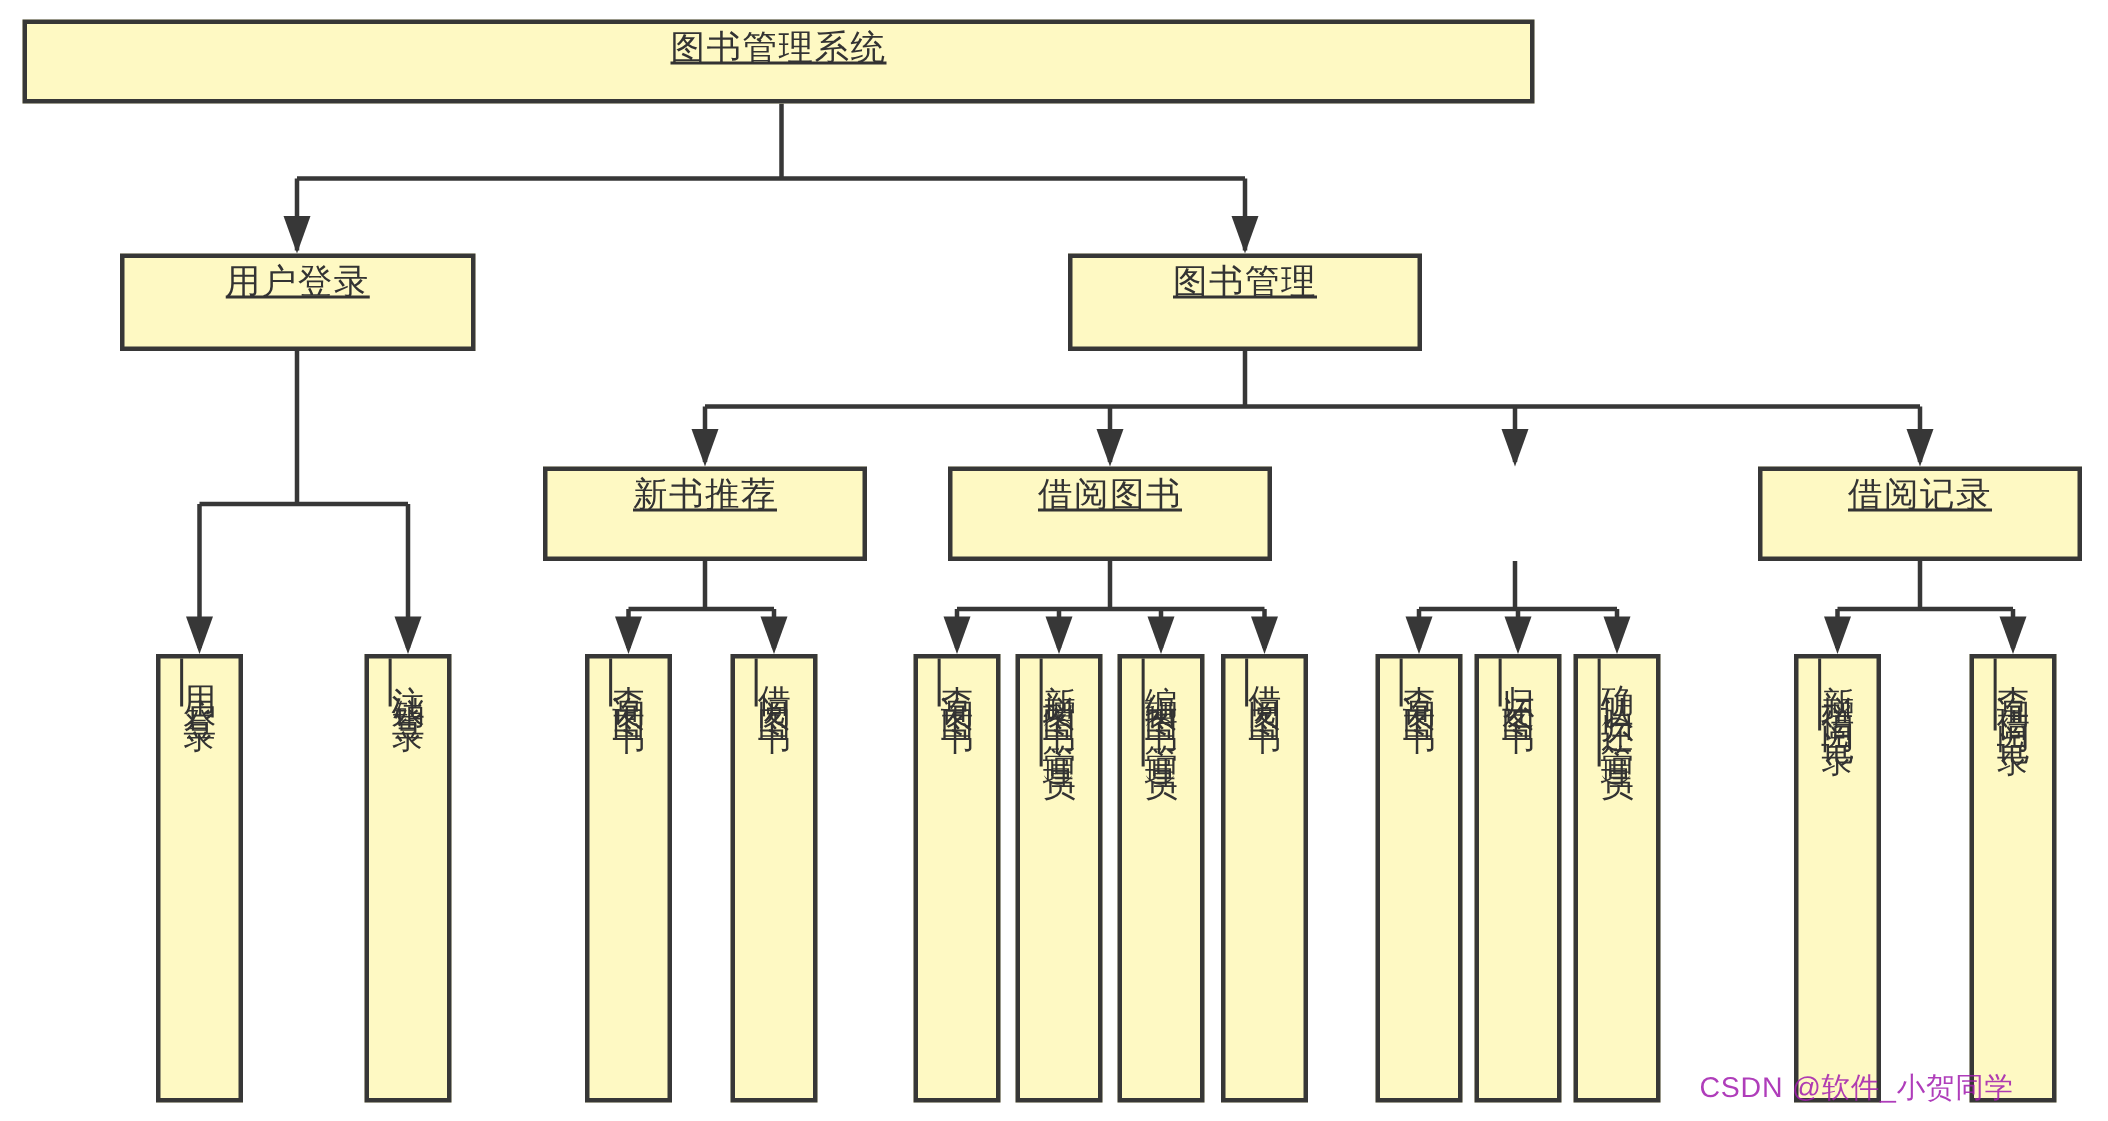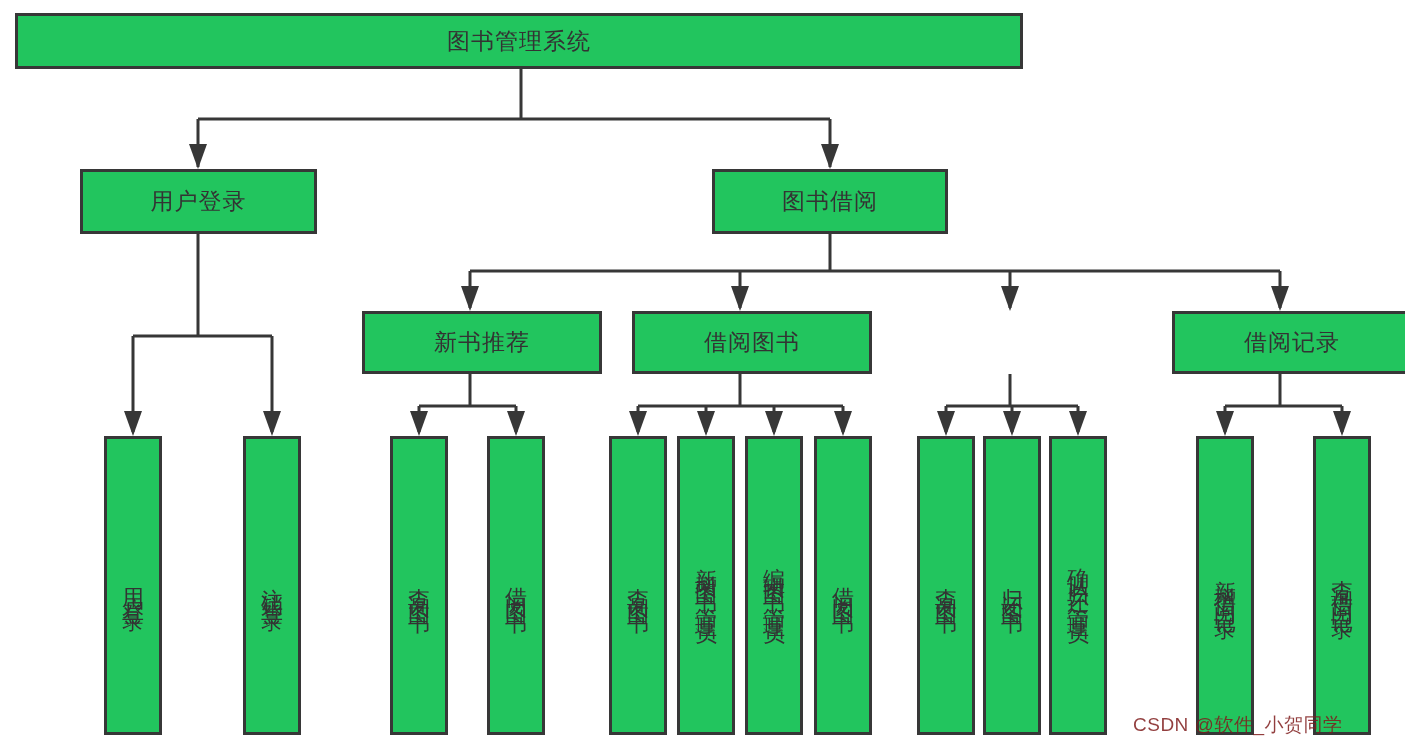--- a/index.html
+++ b/index.html
@@ -14,48 +14,48 @@
   }
   svg.connectors {
     position: absolute;
     left: 0; top: 0;
     width: 1405px; height: 747px;
   }
   .box {
     position: absolute;
     box-sizing: border-box;
     border: 3px solid #373737;
-    background: #22c55e;
+    background: #fef9c3;
     display: flex;
-    align-items: center;
     justify-content: center;
+    text-decoration: underline;
   }
   .root  { left: 15px;  top: 13px;  width: 1008px; height: 56px; }
   .l2    { top: 169px;  height: 65px; }
-  .l3    { top: 311px;  height: 63px; width: 240px; }
+  .l3    { top: 311px;  height: 63px; width: 216px; }
   .leaf  { top: 436px;  height: 299px; width: 58px; }
   .hlabel {
     font-size: 23px;
     letter-spacing: 1px;
     white-space: nowrap;
   }
   .vlabel {
     writing-mode: vertical-rl;
     text-orientation: mixed;
     font-size: 22px;
     letter-spacing: 8px;
     line-height: 1.1;
   }
   .watermark {
     position: absolute;
     left: 1133px;
     top: 712px;
     font-size: 19px;
     letter-spacing: 0.5px;
-    color: #7f1d1d;
+    color: #a21caf;
     opacity: 0.85;
     white-space: nowrap;
     z-index: 5;
   }
 </style>
 </head>
 <body>
 
 <div class="canvas">
 
@@ -100,21 +100,21 @@
   </svg>
 
   <div class="box root">
     <span class="hlabel">图书管理系统</span>
   </div>
 
   <div class="box l2" style="left:80px; width:237px;">
     <span class="hlabel">用户登录</span>
   </div>
   <div class="box l2" style="left:712px; width:236px;">
-    <span class="hlabel">图书借阅</span>
+    <span class="hlabel">图书管理</span>
   </div>
 
   <div class="box l3" style="left:362px;">
     <span class="hlabel">新书推荐</span>
   </div>
   <div class="box l3" style="left:632px;">
     <span class="hlabel">借阅图书</span>
   </div>
   <div class="box l3" style="left:1172px;">
     <span class="hlabel">借阅记录</span>

